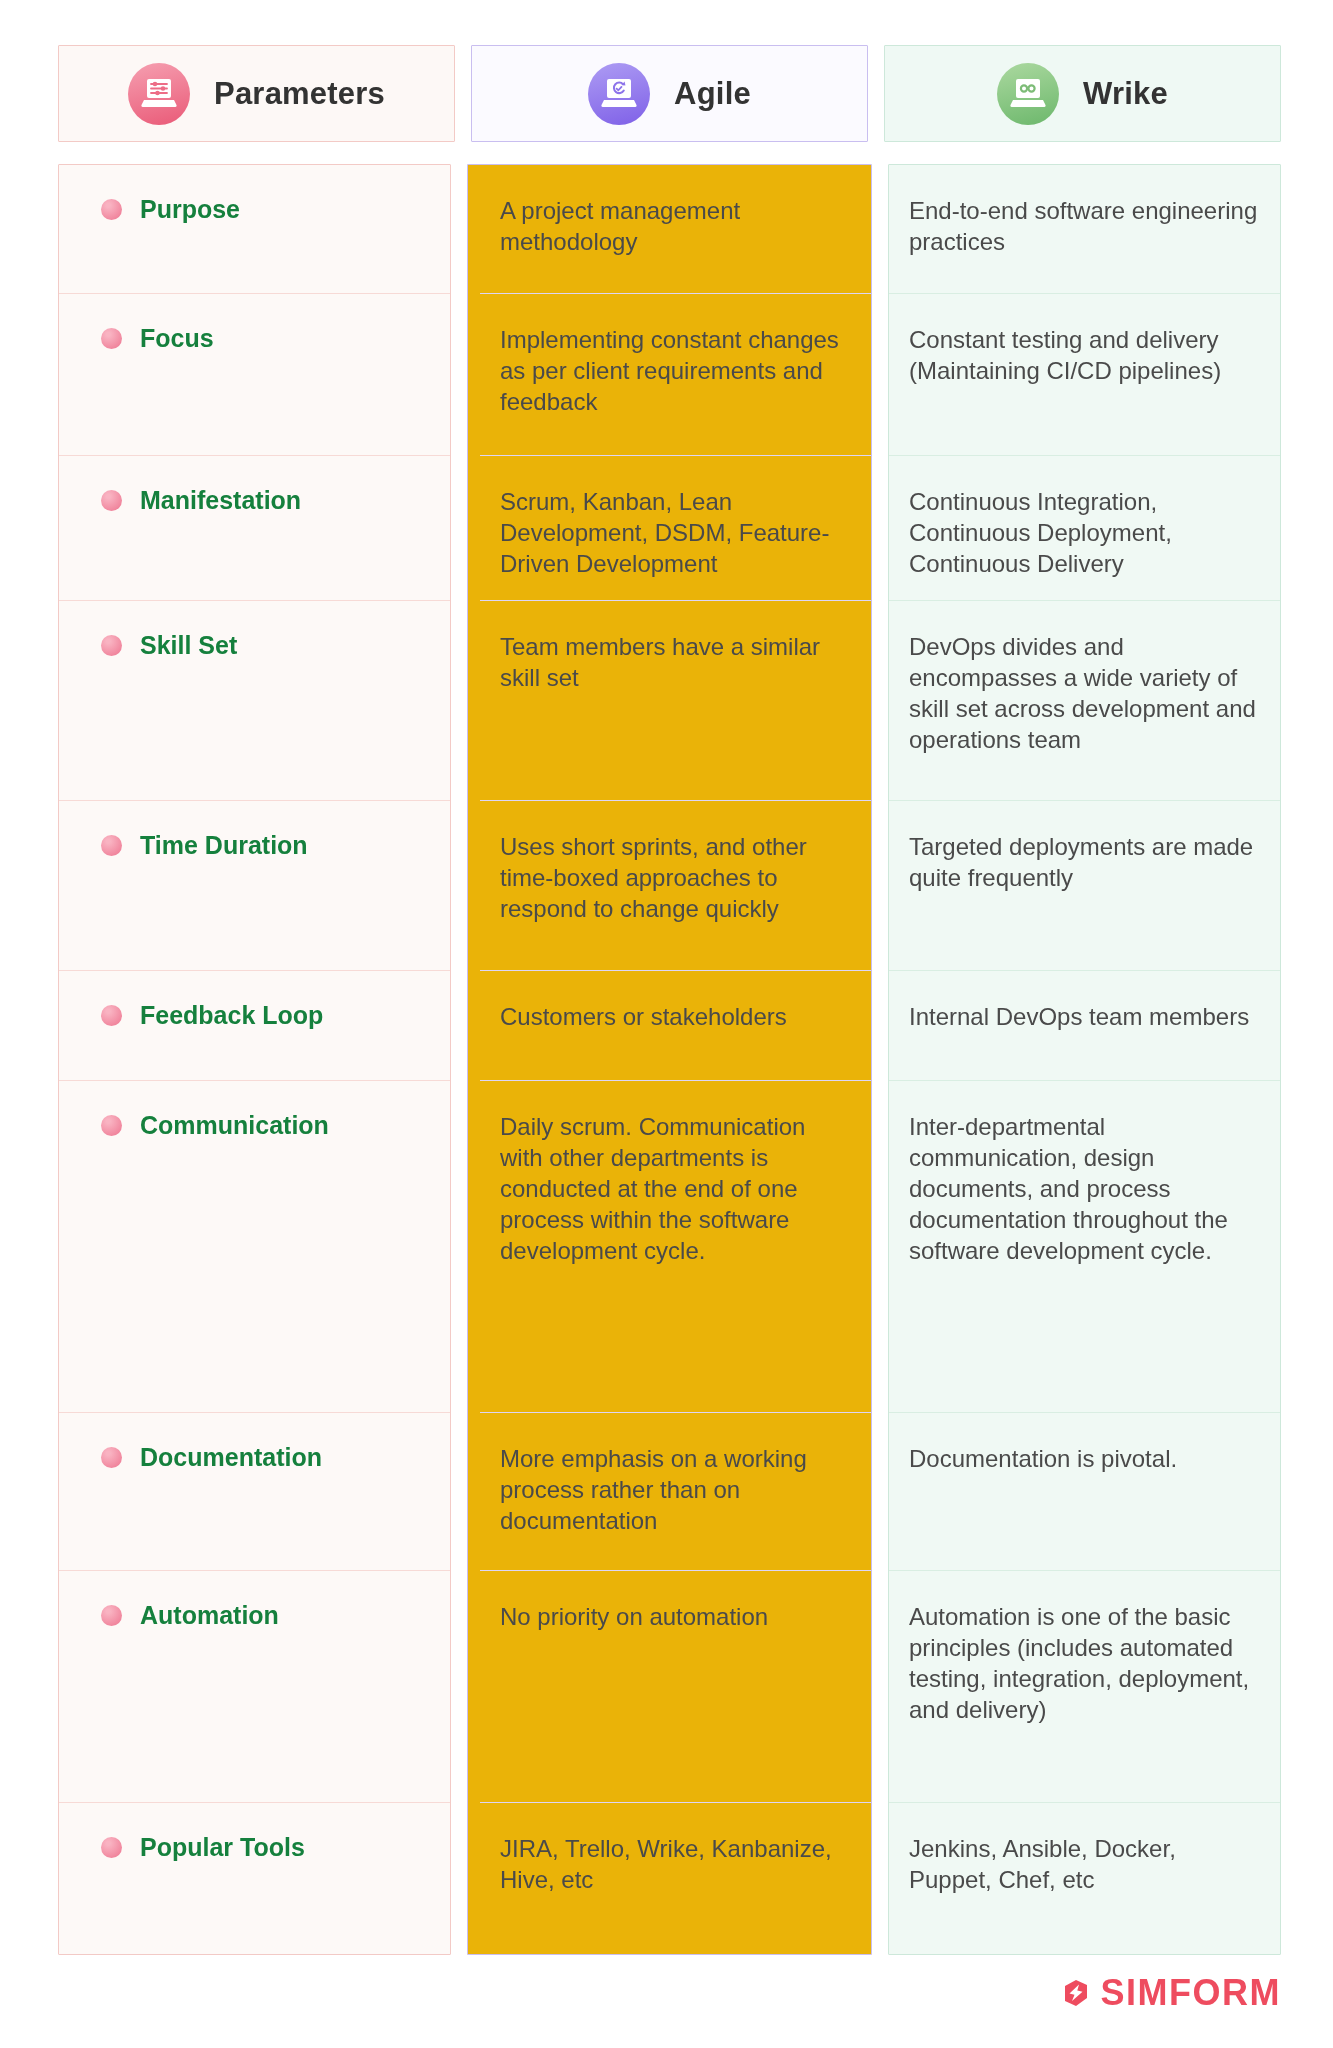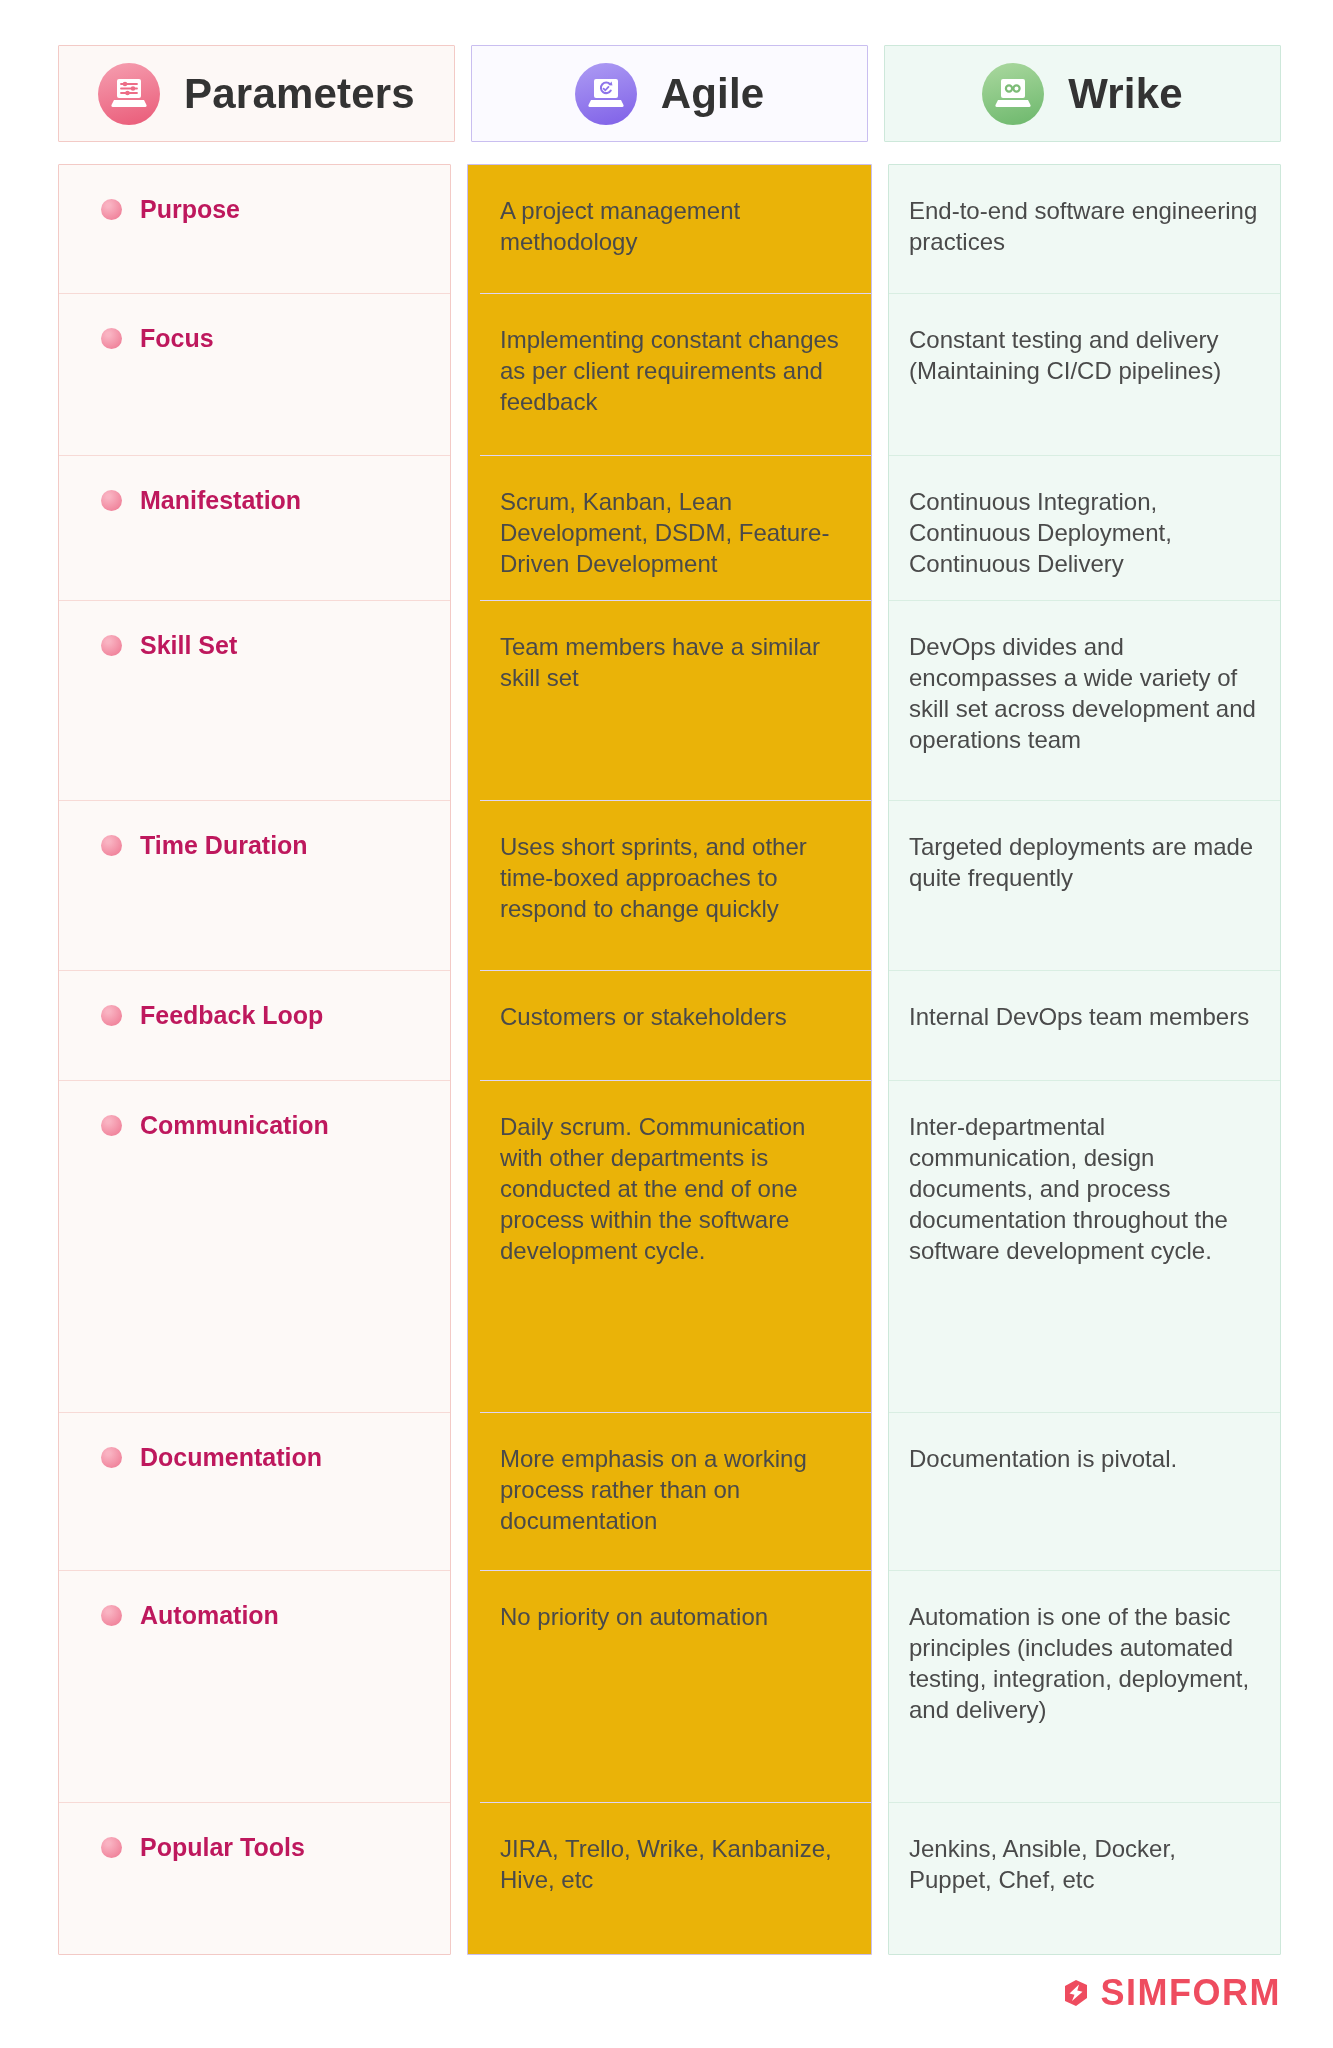--- a/index.html
+++ b/index.html
@@ -9,21 +9,21 @@
   }
   .container{position:absolute;left:58px;top:45px;width:1223px;}
   .header-row{display:flex;gap:16px;margin-bottom:22px;}
   .header-card{
     flex:1;height:97px;display:flex;align-items:center;justify-content:center;
     gap:24px;border:1.5px solid;box-sizing:border-box;border-radius:1px;
   }
   .header-card.params{background:#fdf8f6;border-color:#f3cac6;}
   .header-card.agile{background:#fbfaff;border-color:#c9bef0;}
   .header-card.devops{background:#eff9f4;border-color:#cde8da;}
-  .header-label{font-size:42px;font-weight:bold;color:#333333;letter-spacing:.2px;}
+  .header-label{font-size:31px;font-weight:bold;color:#333333;letter-spacing:.2px;}
   .icon-circle{width:62px;height:62px;border-radius:50%;display:flex;align-items:center;justify-content:center;flex-shrink:0;}
   .icon-circle.pink{background:linear-gradient(165deg,#f59cae 5%,#ea5d7a 95%);}
   .icon-circle.purple{background:linear-gradient(165deg,#ab99f3 5%,#8163e8 95%);}
   .icon-circle.green{background:linear-gradient(165deg,#a8d79d 5%,#6fb96e 95%);}
 
   .body-row{display:flex;gap:16px;}
   .col{flex:1;border:1.5px solid;box-sizing:border-box;border-radius:1px;}
   .col.params{background:#fdf9f7;border-color:#f3cac6;}
   .col.agile{background:#eab308;border-color:#c9bef0;padding-left:12px;}
   .col.devops{background:#f0f9f4;border-color:#cde8da;}
@@ -39,21 +39,21 @@
   .col .cell:nth-child(3){height:145px;}
   .col .cell:nth-child(4){height:200px;}
   .col .cell:nth-child(5){height:170px;}
   .col .cell:nth-child(6){height:110px;}
   .col .cell:nth-child(7){height:332px;}
   .col .cell:nth-child(8){height:158px;}
   .col .cell:nth-child(9){height:232px;}
   .col .cell:nth-child(10){height:152px;}
 
   .param-cell{display:flex;align-items:flex-start;gap:18px;padding-left:42px;}
-  .param-label{font-weight:bold;color:#be185d;font-size:25px;line-height:29px;}
+  .param-label{font-weight:bold;color:#15803d;font-size:25px;line-height:29px;}
   .bullet{
     width:21px;height:21px;border-radius:50%;flex-shrink:0;margin-top:4px;
     background:radial-gradient(circle at 35% 30%, #f9b3c2 10%, #ef7e97 85%);
   }
 
   .footer{position:absolute;right:52px;top:1972px;display:flex;align-items:center;gap:8px;}
   .brand-text{font-size:36px;font-weight:bold;color:#ee4c5f;letter-spacing:1.5px;}
 </style>
 </head>
 <body>

